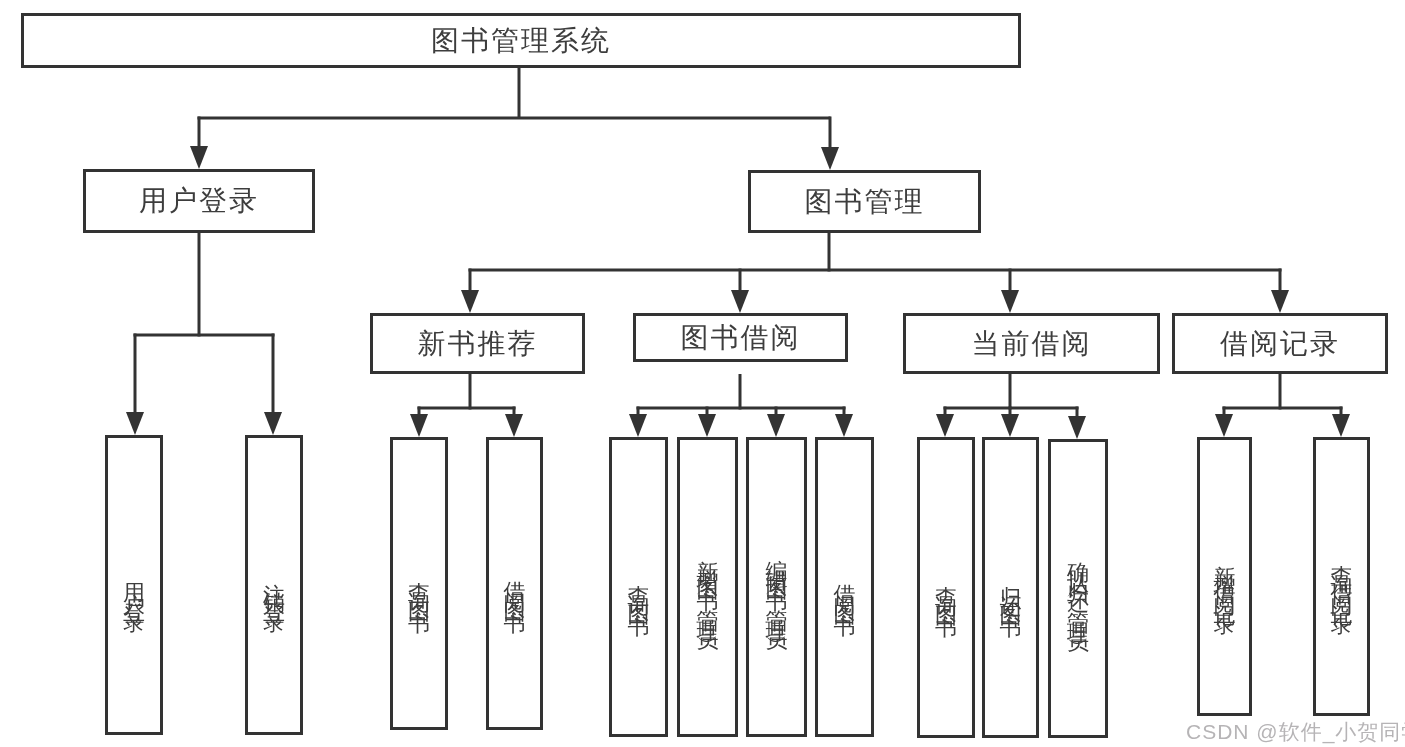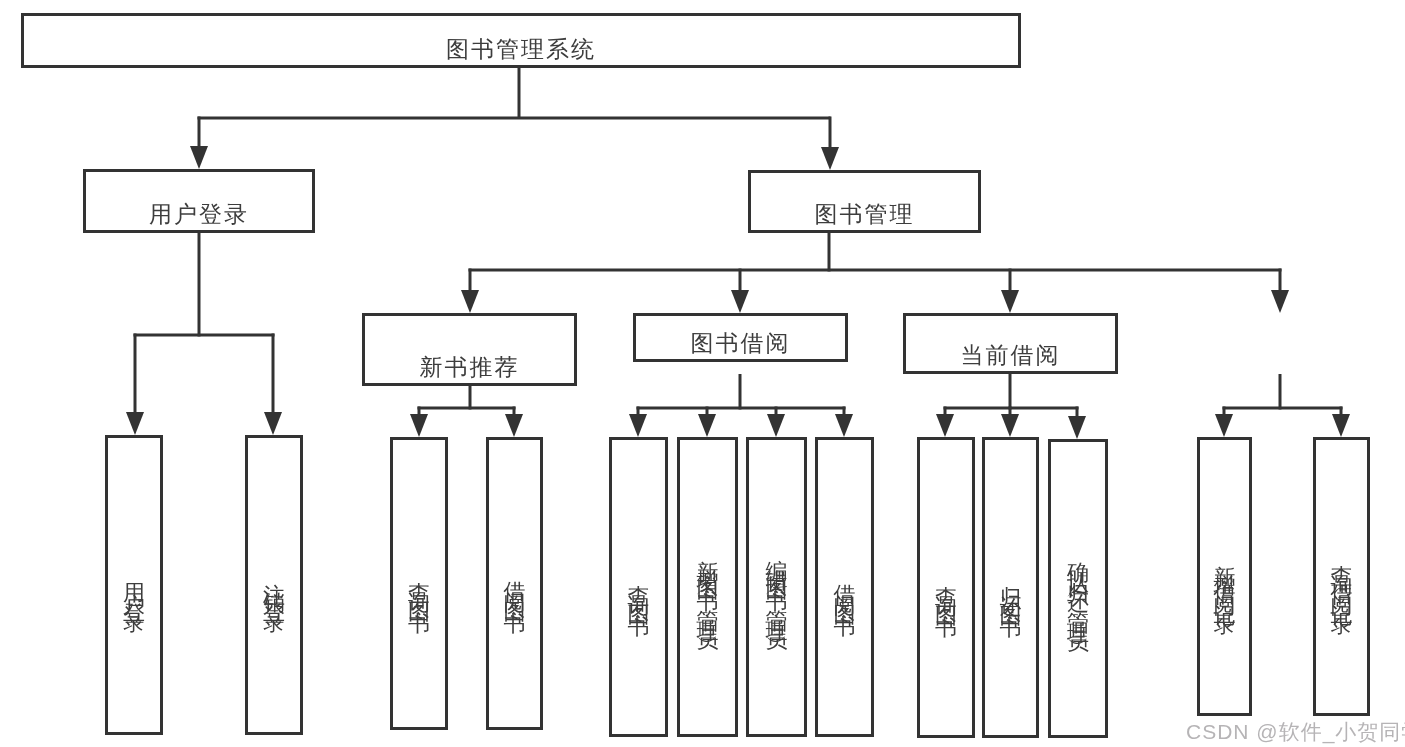--- a/index.html
+++ b/index.html
@@ -25,24 +25,23 @@
     position: absolute;
     box-sizing: border-box;
     border: 3px solid #333333;
     background: #ffffff;
     display: flex;
     align-items: center;
     justify-content: center;
     color: #3d3d3d;
   }
   .hbox {
-    font-size: 23px;
+    font-size: 28px;
     letter-spacing: 2px;
     white-space: nowrap;
-    align-items: flex-end;
   }
   .vbox {
     font-size: 22px;
   }
   .vbox .vtext {
     writing-mode: vertical-rl;
     text-orientation: mixed;
     letter-spacing: 10px;
     line-height: 1;
   }
@@ -132,28 +131,31 @@
     <span>图书管理系统</span>
   </div>
 
   <div class="node hbox" style="left:83px; top:169px; width:232px; height:64px;">
     <span>用户登录</span>
   </div>
   <div class="node hbox" style="left:712px; top:170px; width:233px; height:63px;margin-left:36px;">
     <span>图书管理</span>
   </div>
 
-  <div class="node hbox" style="left:362px; top:313px; width:215px; height:73px;">
+  <div class="node hbox" style="left:370px; top:313px; width:215px; height:61px;">
     <span>新书推荐</span>
   </div>
   <div class="node hbox" style="left:633px; top:313px; width:215px; height:49px;">
     <span>图书借阅</span>
   </div>
-  <div class="node hbox" style="left:903px; top:313px; width:215px; height:61px;">
+  <div class="node hbox" style="left:903px; top:313px; width:257px; height:61px;">
     <span>当前借阅</span>
+  </div>
+  <div class="node hbox" style="left:1172px; top:313px; width:216px; height:61px;">
+    <span>借阅记录</span>
   </div>
 
   <div class="node vbox" style="left:105px; top:435px; width:58px; height:300px;">
     <span class="vtext">用户登录</span>
   </div>
   <div class="node vbox" style="left:245px; top:435px; width:58px; height:300px;">
     <span class="vtext">注销登录</span>
   </div>
 
   <div class="node vbox" style="left:390px; top:437px; width:58px; height:293px;">

